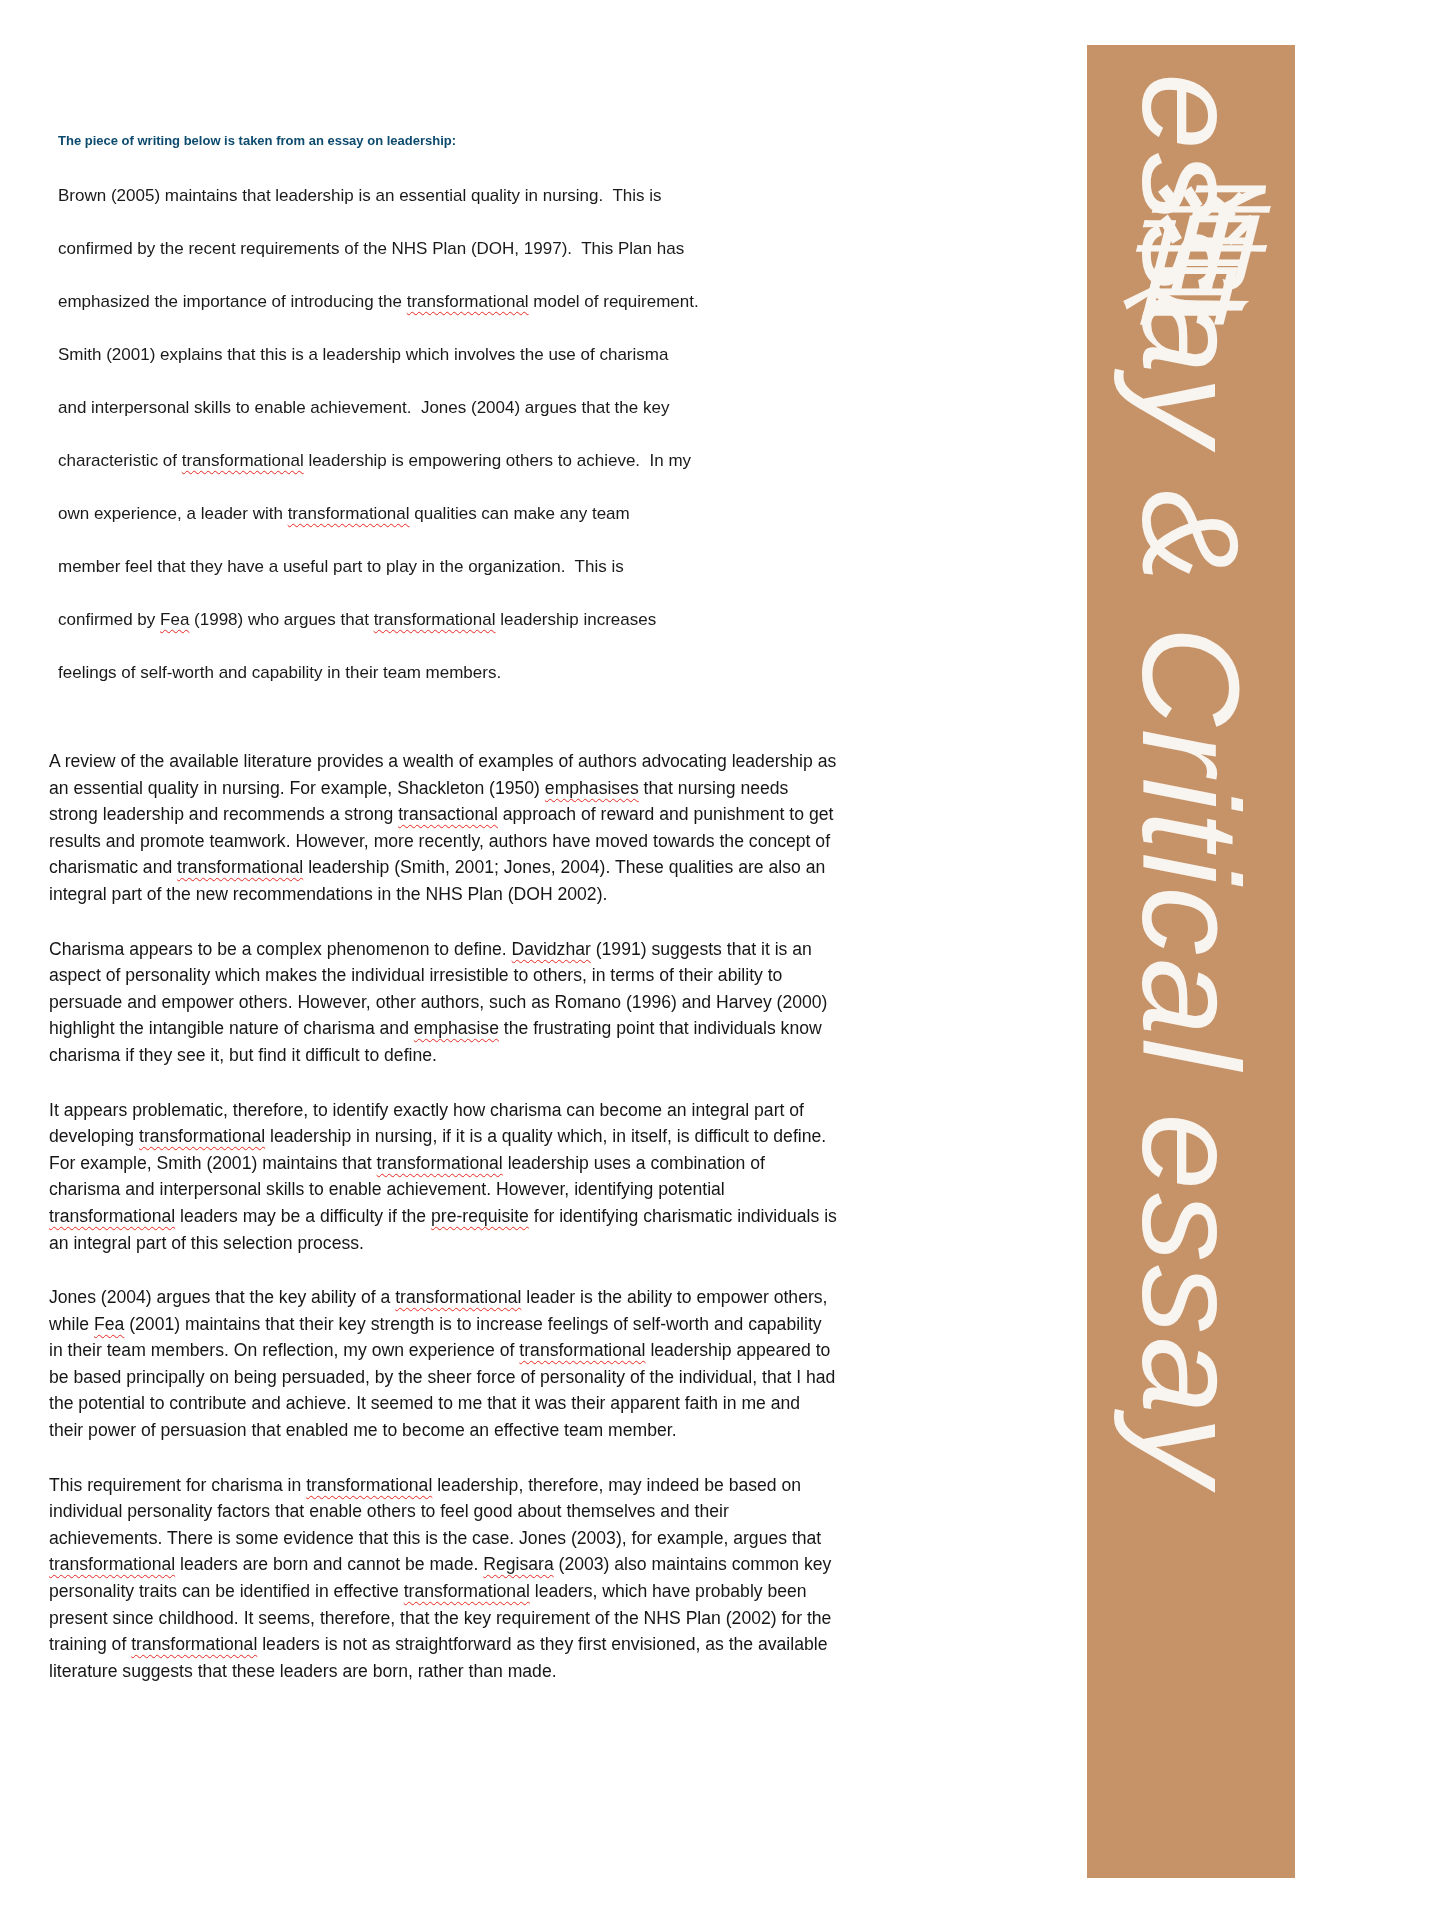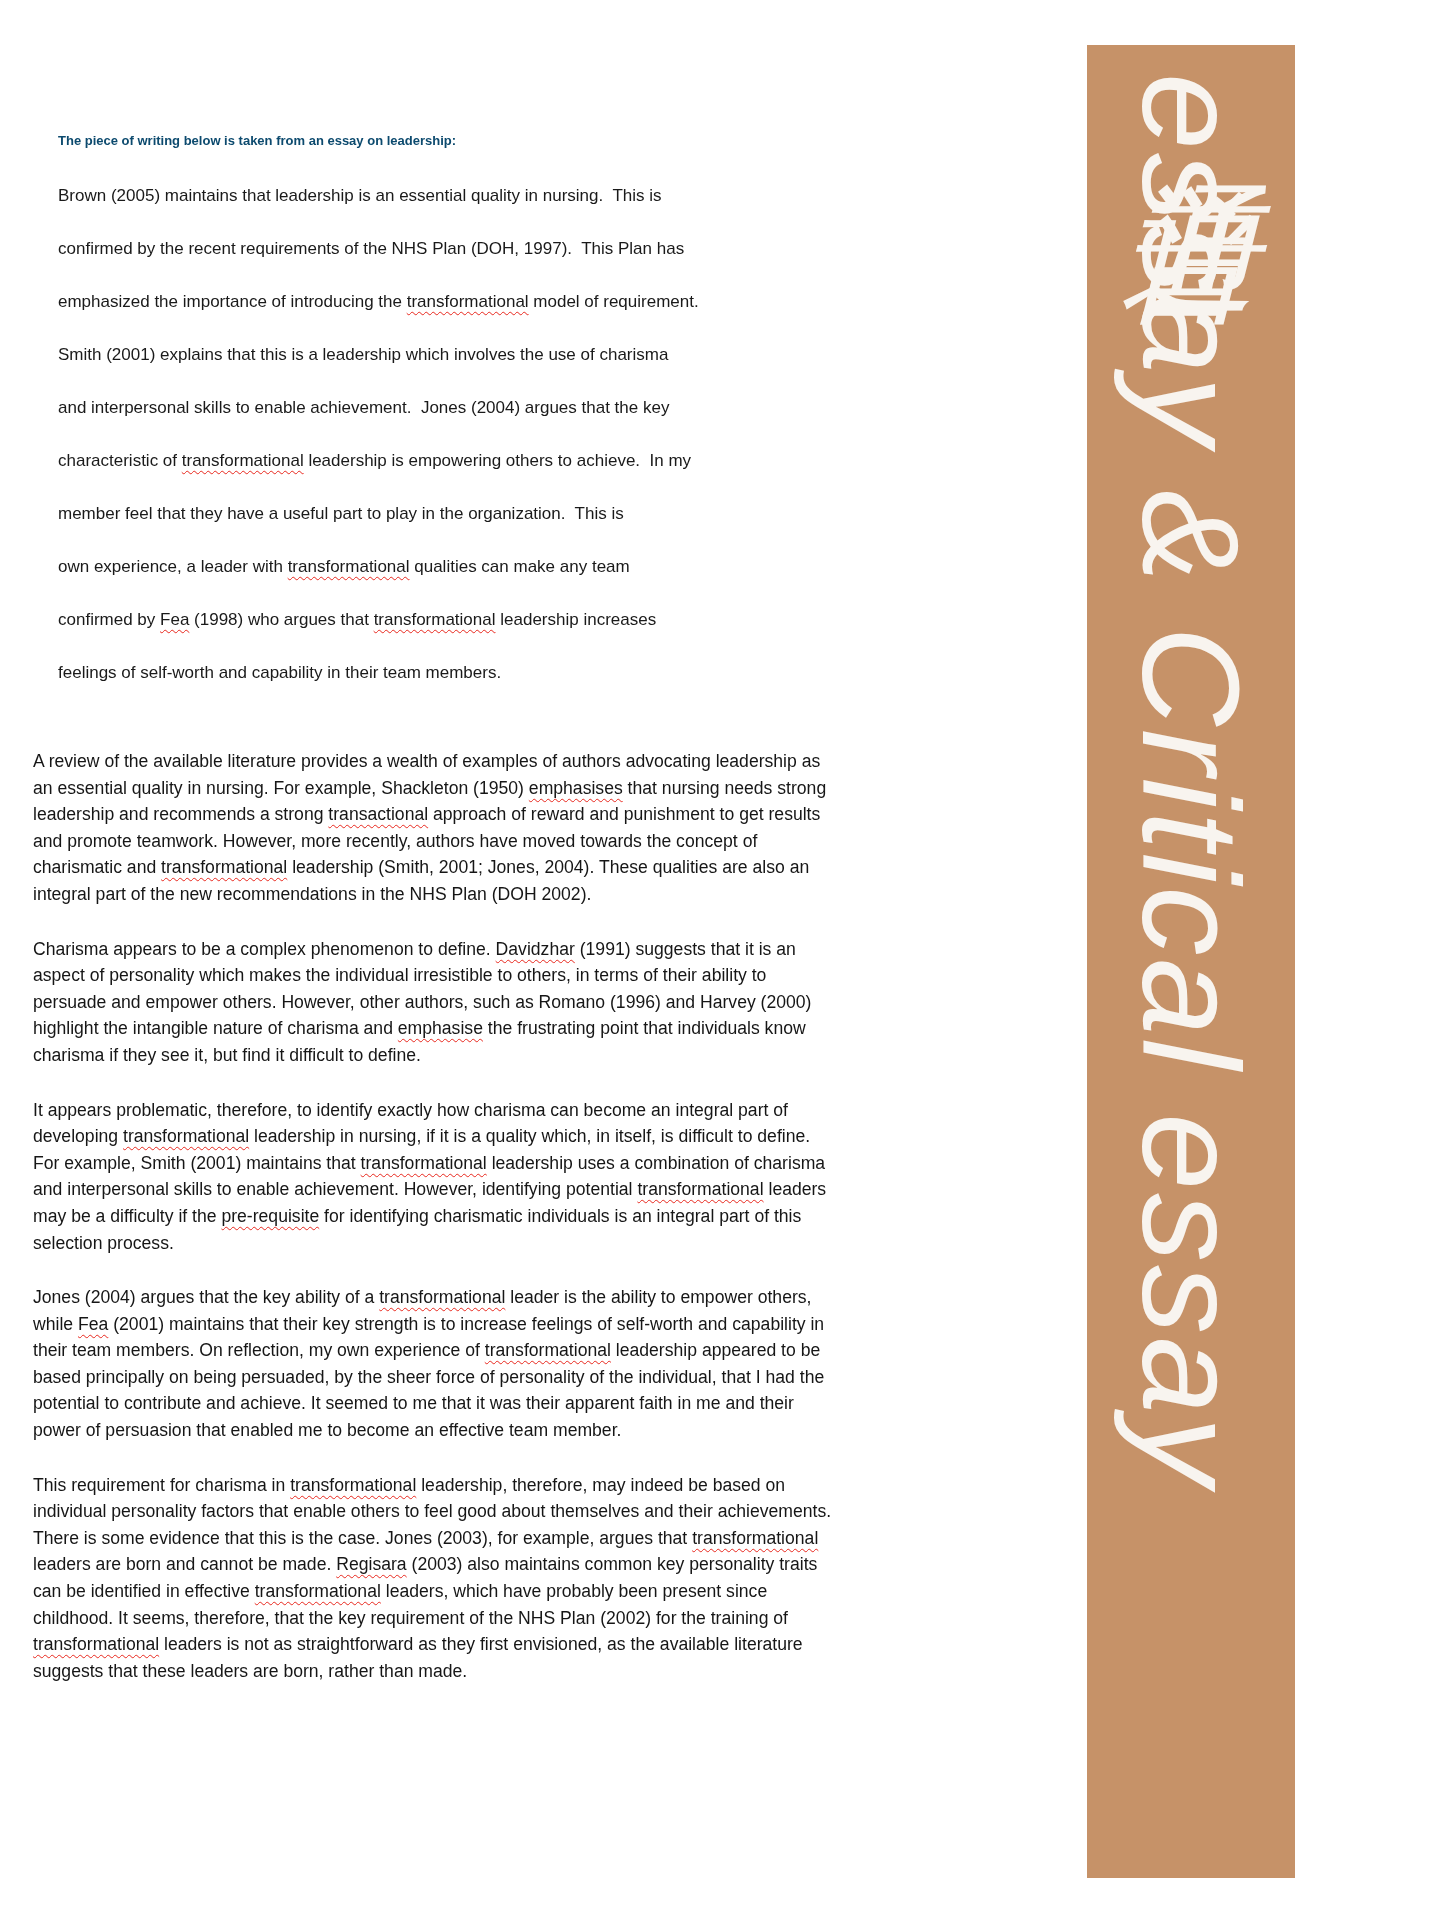--- a/index.html
+++ b/index.html
@@ -31,21 +31,21 @@
     height:53px;
     white-space:pre;
   }
   .essay-body{
     margin-top:32px;
     font-size:17.6px;
     line-height:26.6px;
     color:#161616;
   }
   .essay-body p{
-    margin:0 0 28px 0;
+    margin:0 0 28px 16px;
   }
   .sq{
     text-decoration-line:underline;
     text-decoration-style:wavy;
     text-decoration-color:#e8281e;
     text-decoration-thickness:1px;
     text-underline-offset:4px;
     text-decoration-skip-ink:none;
   }
   .sidebar{
@@ -75,22 +75,22 @@
 
   <div class="content">
     <p class="heading">The piece of writing below is taken from an essay on leadership:</p>
     <div class="quote">
         <div class="quote-line"><span>Brown (2005) maintains that leadership is an essential quality in nursing.  This is</span></div>
         <div class="quote-line"><span>confirmed by the recent requirements of the NHS Plan (DOH, 1997).  This Plan has</span></div>
         <div class="quote-line"><span>emphasized the importance of introducing the </span><span class="sq">transformational</span><span> model of requirement.</span></div>
         <div class="quote-line"><span>Smith (2001) explains that this is a leadership which involves the use of charisma</span></div>
         <div class="quote-line"><span>and interpersonal skills to enable achievement.  Jones (2004) argues that the key</span></div>
         <div class="quote-line"><span>characteristic of </span><span class="sq">transformational</span><span> leadership is empowering others to achieve.  In my</span></div>
+        <div class="quote-line"><span>own experience, a leader with </span><span class="sq">transformational</span><span> qualities can make any team</span></div>
         <div class="quote-line"><span>member feel that they have a useful part to play in the organization.  This is</span></div>
-        <div class="quote-line"><span>own experience, a leader with </span><span class="sq">transformational</span><span> qualities can make any team</span></div>
         <div class="quote-line"><span>confirmed by </span><span class="sq">Fea</span><span> (1998) who argues that </span><span class="sq">transformational</span><span> leadership increases</span></div>
         <div class="quote-line"><span>feelings of self-worth and capability in their team members.</span></div>
       </div>
     <div class="essay-body">
         <p><span>A review of the available literature provides a wealth of examples of authors advocating leadership as an essential quality in nursing. For example, Shackleton (1950) </span><span class="sq">emphasises</span><span> that nursing needs strong leadership and recommends a strong </span><span class="sq">transactional</span><span> approach of reward and punishment to get results and promote teamwork. However, more recently, authors have moved towards the concept of charismatic and </span><span class="sq">transformational</span><span> leadership (Smith, 2001; Jones, 2004). These qualities are also an integral part of the new recommendations in the NHS Plan (DOH 2002).</span></p>
         <p><span>Charisma appears to be a complex phenomenon to define. </span><span class="sq">Davidzhar</span><span> (1991) suggests that it is an aspect of personality which makes the individual irresistible to others, in terms of their ability to persuade and empower others. However, other authors, such as Romano (1996) and Harvey (2000) highlight the intangible nature of charisma and </span><span class="sq">emphasise</span><span> the frustrating point that individuals know charisma if they see it, but find it difficult to define.</span></p>
         <p><span>It appears problematic, therefore, to identify exactly how charisma can become an integral part of developing </span><span class="sq">transformational</span><span> leadership in nursing, if it is a quality which, in itself, is difficult to define. For example, Smith (2001) maintains that </span><span class="sq">transformational</span><span> leadership uses a combination of charisma and interpersonal skills to enable achievement. However, identifying potential </span><span class="sq">transformational</span><span> leaders may be a difficulty if the </span><span class="sq">pre-requisite</span><span> for identifying charismatic individuals is an integral part of this selection process.</span></p>
         <p><span>Jones (2004) argues that the key ability of a </span><span class="sq">transformational</span><span> leader is the ability to empower others, while </span><span class="sq">Fea</span><span> (2001) maintains that their key strength is to increase feelings of self-worth and capability in their team members. On reflection, my own experience of </span><span class="sq">transformational</span><span> leadership appeared to be based principally on being persuaded, by the sheer force of personality of the individual, that I had the potential to contribute and achieve. It seemed to me that it was their apparent faith in me and their power of persuasion that enabled me to become an effective team member.</span></p>
         <p><span>This requirement for charisma in </span><span class="sq">transformational</span><span> leadership, therefore, may indeed be based on individual personality factors that enable others to feel good about themselves and their achievements. There is some evidence that this is the case. Jones (2003), for example, argues that </span><span class="sq">transformational</span><span> leaders are born and cannot be made. </span><span class="sq">Regisara</span><span> (2003) also maintains common key personality traits can be identified in effective </span><span class="sq">transformational</span><span> leaders, which have probably been present since childhood. It seems, therefore, that the key requirement of the NHS Plan (2002) for the training of </span><span class="sq">transformational</span><span> leaders is not as straightforward as they first envisioned, as the available literature suggests that these leaders are born, rather than made.</span></p>
       </div>

